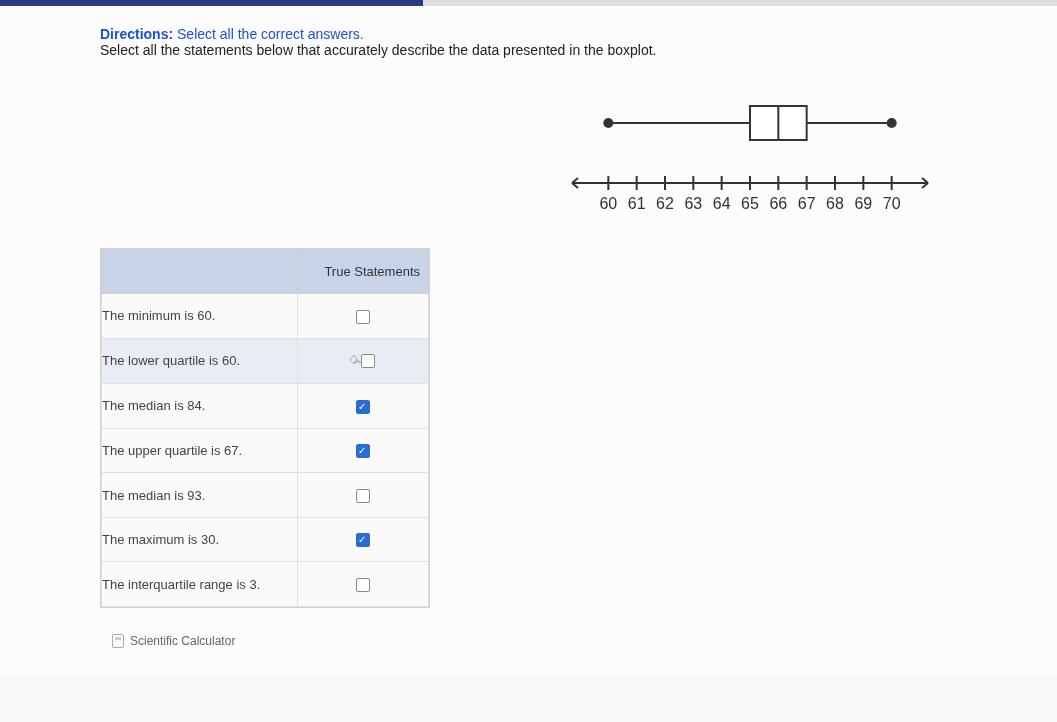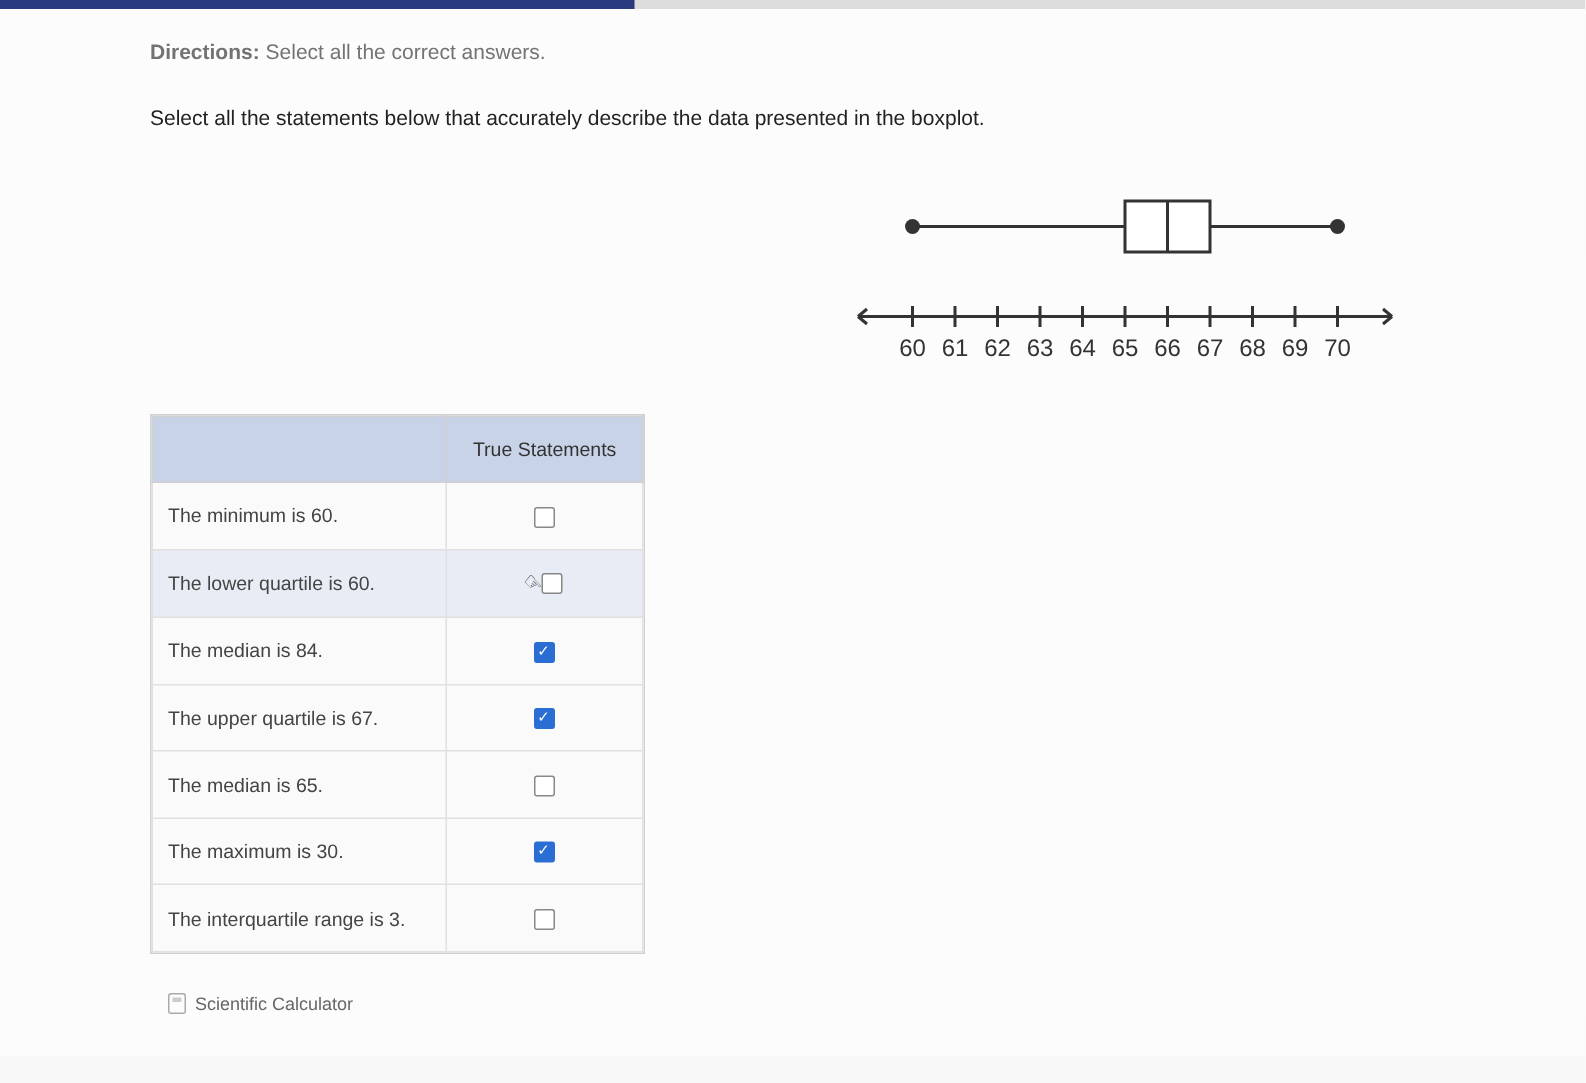--- a/index.html
+++ b/index.html
@@ -26,22 +26,22 @@
       height: 100%;
       width: 40%;
       background: #2a3a7f;
     }
     .content {
       padding: 20px 100px;
       background: #fcfcfc;
     }
     .directions {
       font-size: 14px;
-      color: #737373;
-      margin-bottom: 28px;
+      color: #1d4ed8;
+      margin-bottom: 0;
     }
     .directions strong {
       font-weight: bold;
     }
     .question {
       font-size: 14px;
       color: #222;
       margin-bottom: 30px;
     }
     .boxplot-container {
@@ -59,29 +59,29 @@
     .table-wrap table {
       width: 100%;
       border-collapse: collapse;
     }
     .table-wrap th {
       background: #c9d3e8;
       color: #333;
       font-weight: normal;
       padding: 14px 8px;
       border: 1px solid #d0d0d0;
-      text-align: center;
+      text-align: right;
     }
     .table-wrap th.empty {
       background: #c9d3e8;
       width: 60%;
     }
     .table-wrap td {
       border: 1px solid #e0e0e0;
-      padding: 14px 10px;
+      padding: 14px 0;
       color: #444;
       background: #fafafa;
     }
     .table-wrap td.checkcell {
       text-align: center;
       width: 40%;
     }
     .table-wrap tr.hover td {
       background: #e8edf5;
     }
@@ -214,21 +214,21 @@
           </tr>
           <tr>
             <td>The median is 84.</td>
             <td class="checkcell"><span class="checkbox checked"></span></td>
           </tr>
           <tr>
             <td>The upper quartile is 67.</td>
             <td class="checkcell"><span class="checkbox checked"></span></td>
           </tr>
           <tr>
-            <td>The median is 65.</td>
+            <td>The median is 93.</td>
             <td class="checkcell"><span class="checkbox"></span></td>
           </tr>
           <tr>
             <td>The maximum is 30.</td>
             <td class="checkcell"><span class="checkbox checked"></span></td>
           </tr>
           <tr>
             <td>The interquartile range is 3.</td>
             <td class="checkcell"><span class="checkbox"></span></td>
           </tr>

